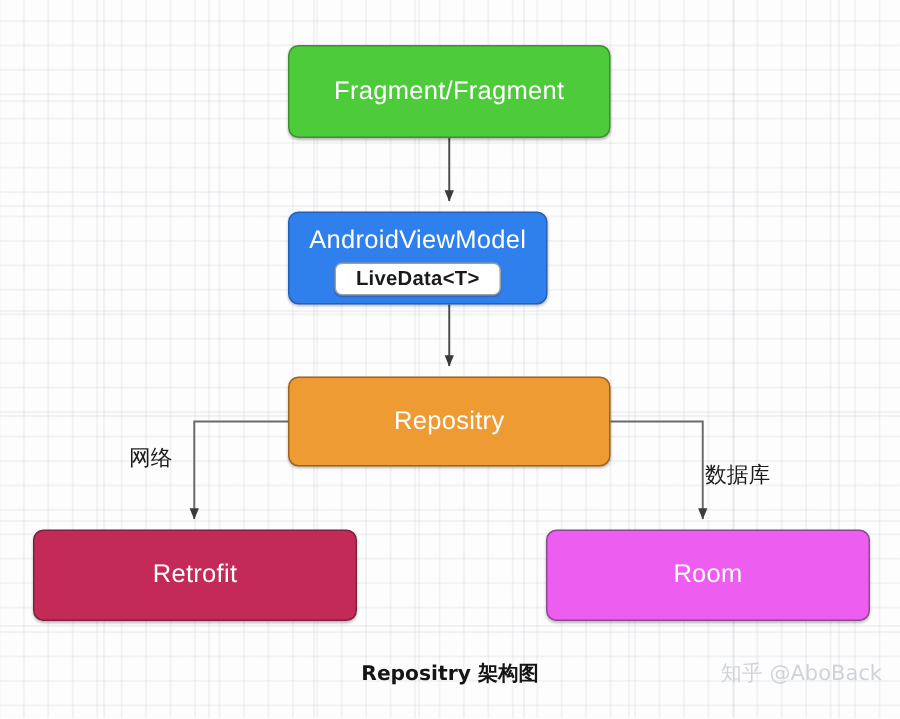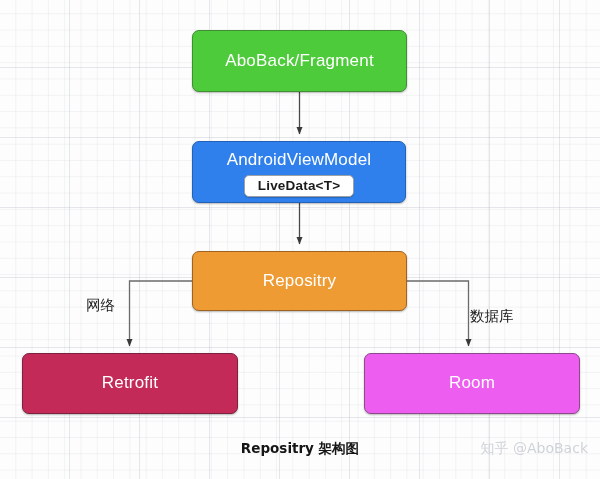--- a/index.html
+++ b/index.html
@@ -54,21 +54,21 @@
     left: 192px;
     top: 30px;
     width: 215px;
     height: 62px;
     background: #4ecb3b;
     border: 1.5px solid #3f8e33;
   }
   #node-viewmodel {
     left: 192px;
     top: 141px;
-    width: 214px;
+    width: 173px;
     height: 62px;
     background: #2f80ed;
     border: 1.5px solid #2361b8;
     padding-top: 4px;
   }
   #node-viewmodel .node-label {
     margin-bottom: 5px;
   }
   .pill {
     background: #ffffff;
@@ -158,21 +158,21 @@
     <path d="M299.5,92 L299.5,134" stroke="#4a4a4a" stroke-width="1.3" fill="none" marker-end="url(#arrow)"></path>
 
     <path d="M299.5,203 L299.5,244" stroke="#4a4a4a" stroke-width="1.3" fill="none" marker-end="url(#arrow)"></path>
 
     <path d="M192,281 L129.5,281 L129.5,346" stroke="#6b6b6b" stroke-width="1.3" fill="none" marker-end="url(#arrow)"></path>
 
     <path d="M407,281 L468.5,281 L468.5,346" stroke="#6b6b6b" stroke-width="1.3" fill="none" marker-end="url(#arrow)"></path>
   </svg>
 
   <div class="node" id="node-activity">
-    <span class="node-label">AboBack/Fragment</span>
+    <span class="node-label">Fragment/Fragment</span>
   </div>
 
   <div class="node" id="node-viewmodel">
     <span class="node-label">AndroidViewModel</span>
     <span class="pill">LiveData&lt;T&gt;</span>
   </div>
 
   <div class="node" id="node-repositry">
     <span class="node-label">Repositry</span>
   </div>

